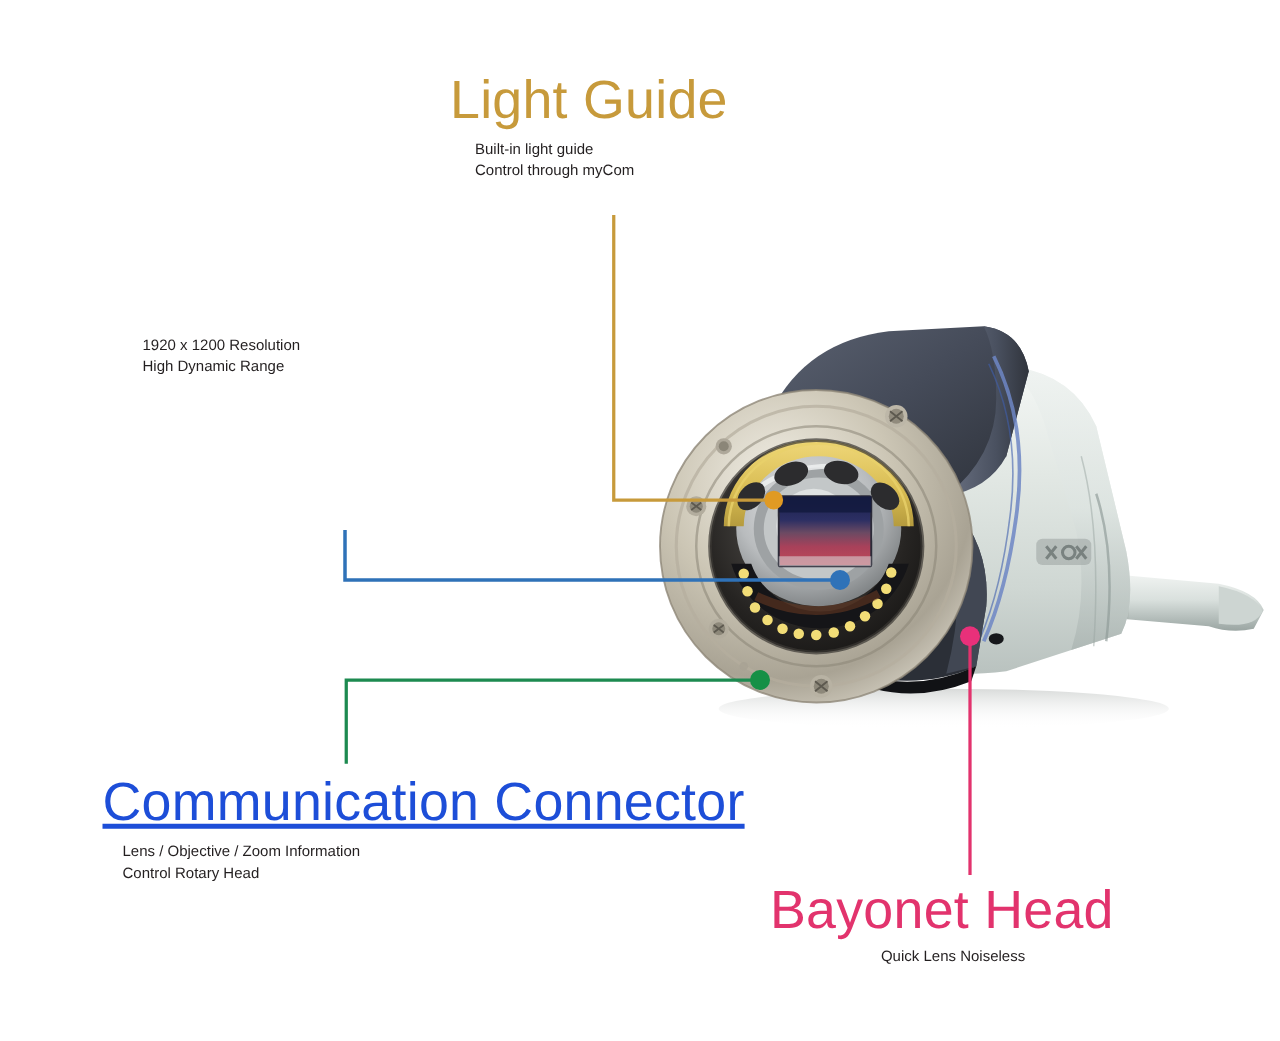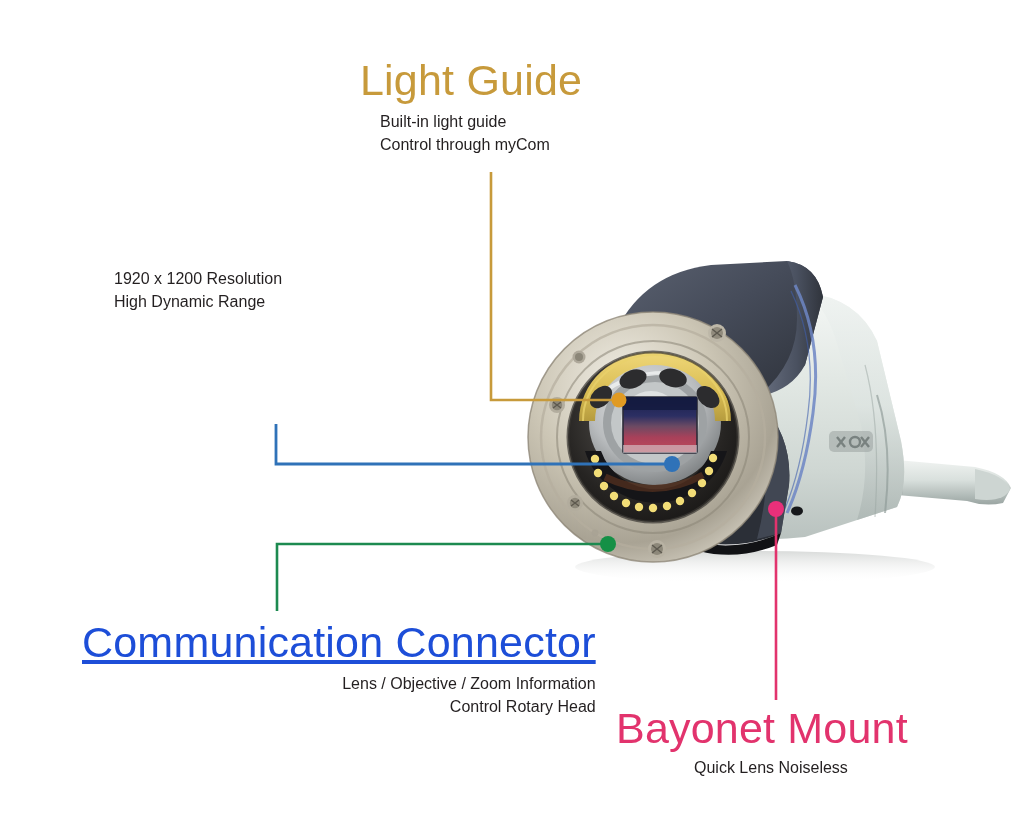--- a/index.html
+++ b/index.html
@@ -17,37 +17,37 @@
   .callout .title{
     font-family:"Liberation Sans", sans-serif;
     font-weight:400;
     letter-spacing:.2px;
     white-space:nowrap;
     line-height:1.05;
   }
   .callout .lines{
     margin-top:6px;
     color:#231f20;
-    font-size:16px;
+    font-size:12px;
     line-height:1.42;
     white-space:nowrap;
   }
   .callout .lines div{white-space:nowrap;}
 
   #c-light{left:360px;top:58px;}
   #c-light .title{color:#c79a3b;font-size:43px;}
   #c-light .lines{margin-left:20px;margin-top:8px;}
 
   #c-cmos{left:98px;top:260px;}
   #c-cmos .title{color:#3c7cb6;font-size:43px;}
   #c-cmos .lines{margin-left:16px;margin-top:8px;}
 
   #c-comm{left:82px;top:620px;}
   #c-comm .title{color:#1d4ed8;font-size:43px;text-decoration:underline;}
-  #c-comm .lines{margin-left:16px;margin-top:8px;text-align:right;}
+  #c-comm .lines{margin-left:16px;margin-top:8px;}
 
   #c-bayo{left:616px;top:706px;}
   #c-bayo .title{color:#e2336d;font-size:43px;}
   #c-bayo .lines{margin-left:18px;margin-top:6px;text-align:center;}
 
   
   #leaders{position:absolute;left:0;top:0;width:1024px;height:833px;pointer-events:none;}
 
   
   #camera{position:absolute;left:505px;top:245px;width:520px;height:360px;}
@@ -318,19 +318,19 @@
 
   <div class="callout" id="c-comm">
     <div class="title">Communication Connector</div>
     <div class="lines">
       <div>Lens / Objective / Zoom Information</div>
       <div>Control Rotary Head</div>
     </div>
   </div>
 
   <div class="callout" id="c-bayo">
-    <div class="title">Bayonet Mount</div>
+    <div class="title">Bayonet Head</div>
     <div class="lines">
       <div>Quick Lens Noiseless</div>
     </div>
   </div>
 
 </div>
 
 </body></html>

